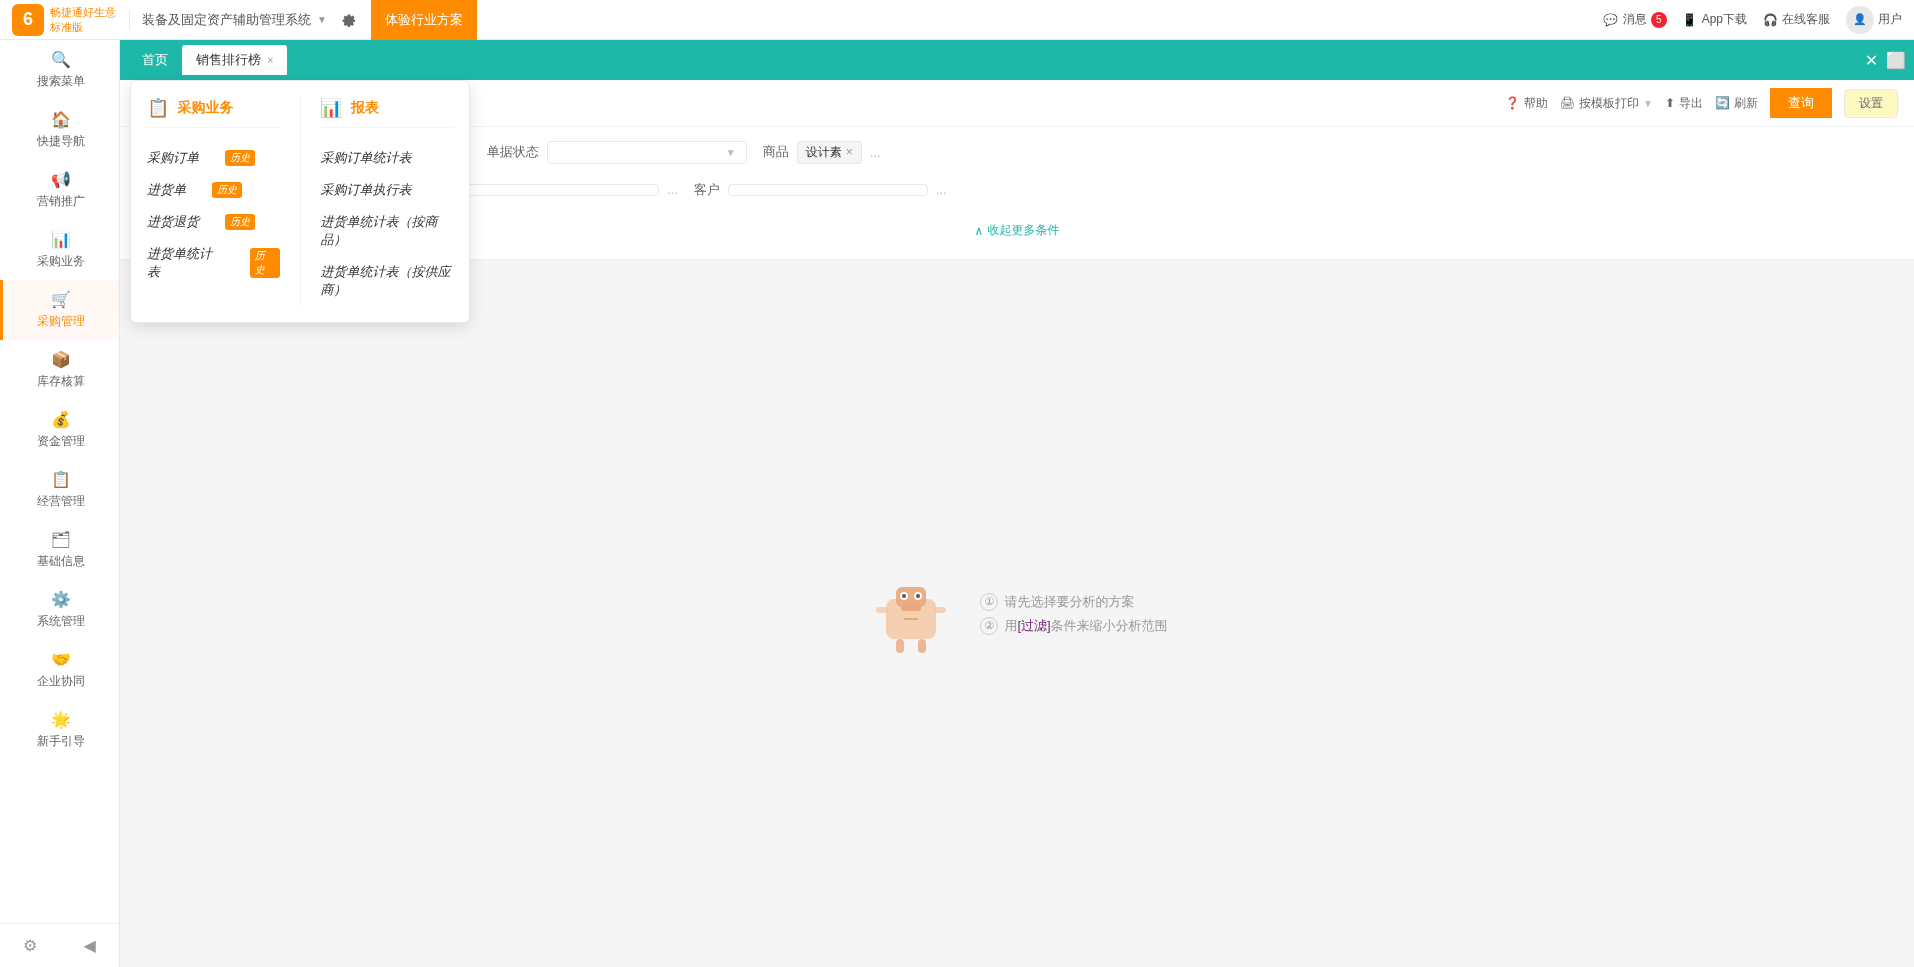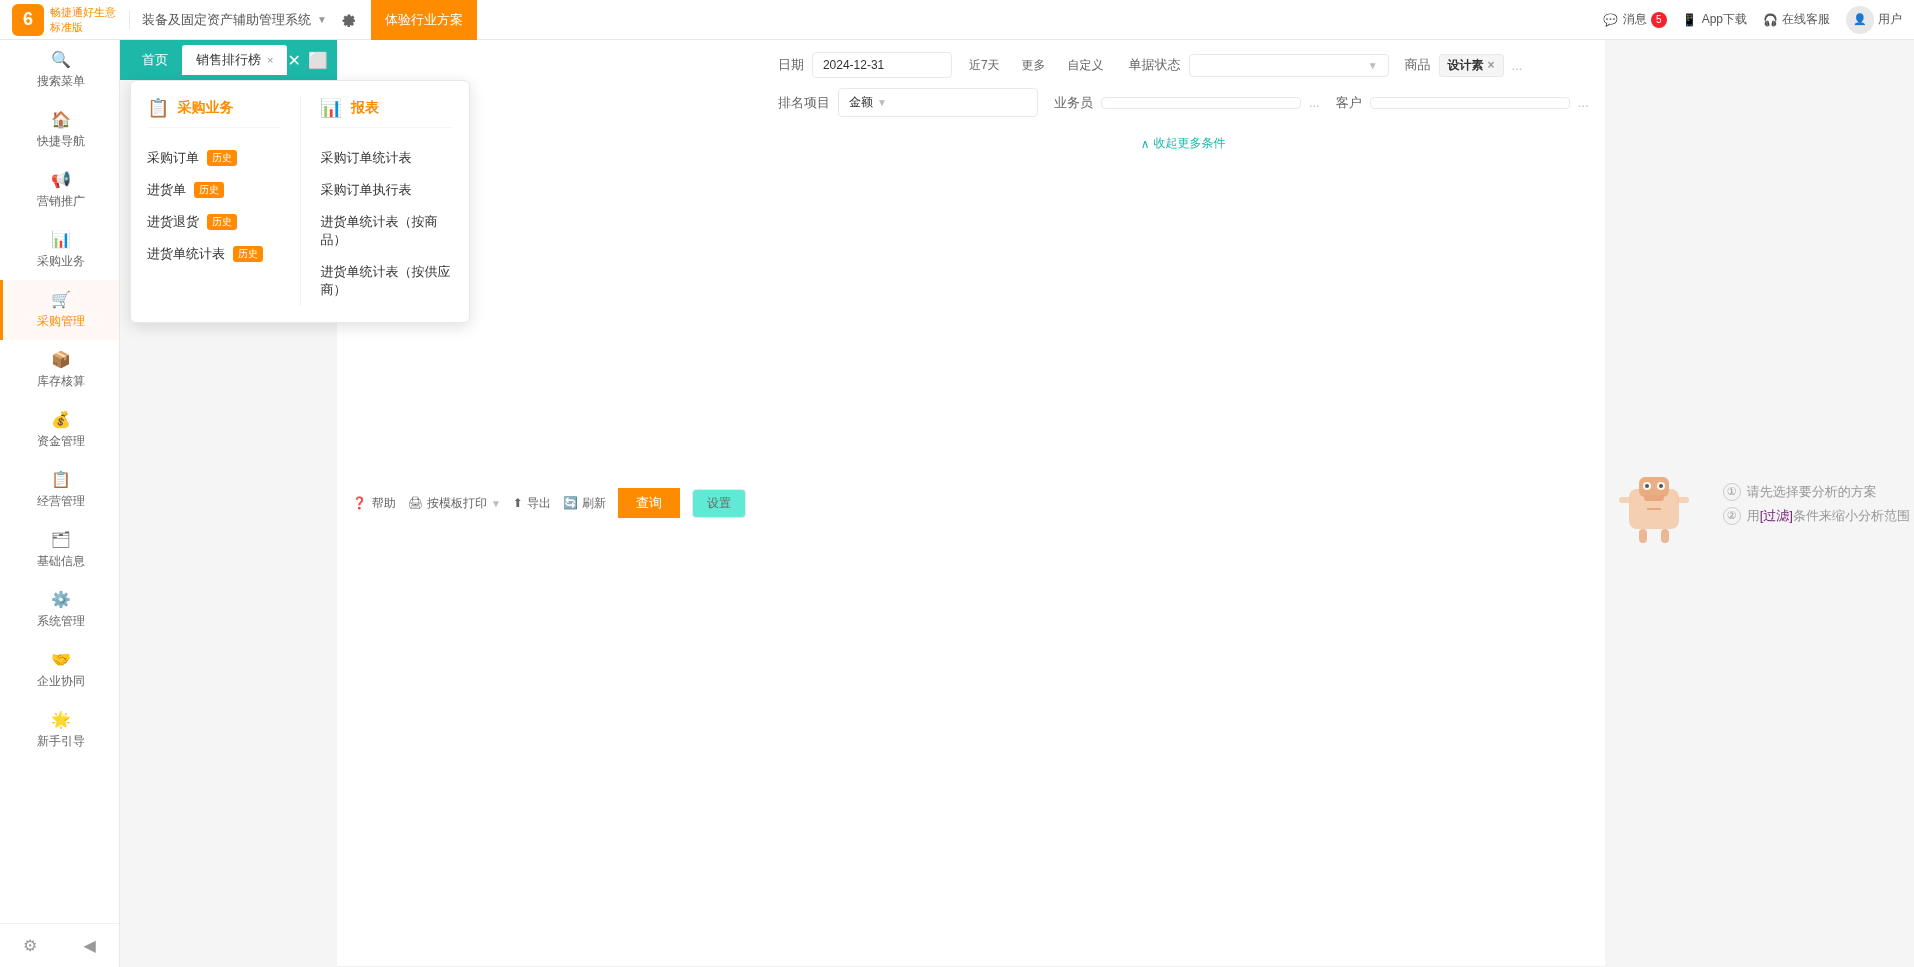--- a/index.html
+++ b/index.html
@@ -3,21 +3,21 @@
   <meta charset="utf-8">
   <style>
     * { margin: 0; padding: 0; box-sizing: border-box; }
     body { font-family: 'Microsoft YaHei', sans-serif; font-size: 13px; background: #f5f5f5; color: #333; overflow: hidden; }
 
     
     .app-container { display: flex; flex-direction: column; height: 967px; width: 1914px; }
     .top-bar { height: 40px; background: #fff; display: flex; align-items: center; padding: 0 12px; border-bottom: 1px solid #e8e8e8; flex-shrink: 0; }
     .main-area { display: flex; flex: 1; overflow: hidden; }
     .sidebar { width: 120px; background: #fff; border-right: 1px solid #e8e8e8; display: flex; flex-direction: column; flex-shrink: 0; }
-    .content-area { flex: 1; display: flex; flex-direction: row; overflow: hidden; position: relative; }
+    .content-area { flex: 1; display: flex; flex-direction: column; overflow: hidden; position: relative; }
 
     
     .top-bar-left { display: flex; align-items: center; gap: 8px; flex: 1; }
     .logo-area { display: flex; align-items: center; gap: 6px; width: 105px; }
     .logo-icon { width: 32px; height: 32px; background: #ff8c00; border-radius: 6px; display: flex; align-items: center; justify-content: center; color: white; font-size: 18px; font-weight: bold; }
     .logo-text { font-size: 11px; color: #ff8c00; line-height: 1.3; }
     .top-bar-divider { width: 1px; height: 20px; background: #e8e8e8; margin: 0 4px; }
     .system-title { color: #555; font-size: 13px; display: flex; align-items: center; gap: 6px; cursor: pointer; }
     .system-title .arrow { font-size: 10px; color: #999; }
     .settings-icon-btn { width: 28px; height: 28px; display: flex; align-items: center; justify-content: center; cursor: pointer; color: #666; }
@@ -40,48 +40,48 @@
     .sidebar-item { padding: 10px 0; display: flex; flex-direction: column; align-items: center; gap: 4px; cursor: pointer; color: #666; font-size: 12px; border-left: 3px solid transparent; }
     .sidebar-item.active { color: #ff8c00; background: #fff8f5; border-left-color: #ff8c00; }
     .sidebar-item .s-icon { font-size: 16px; }
     .sidebar-bottom { padding: 12px 0; display: flex; justify-content: space-around; border-top: 1px solid #f0f0f0; }
     .sidebar-bottom-btn { cursor: pointer; color: #999; font-size: 16px; }
 
     
     .content-toolbar { background: white; padding: 8px 16px; display: flex; align-items: center; justify-content: flex-end; gap: 12px; border-bottom: 1px solid #f0f0f0; flex-shrink: 0; }
     .toolbar-btn { display: flex; align-items: center; gap: 4px; color: #666; cursor: pointer; font-size: 12px; }
     .toolbar-btn-primary { background: #ff8c00; color: white; border: none; padding: 6px 18px; border-radius: 0; cursor: pointer; font-size: 13px; }
-    .toolbar-btn-outline { border: 1px solid #e8e8e8; color: #666; background: #5eead4; padding: 5px 14px; border-radius: 4px; cursor: pointer; font-size: 12px; }
+    .toolbar-btn-outline { border: 1px solid #e8e8e8; color: #666; background: #fef9c3; padding: 5px 14px; border-radius: 4px; cursor: pointer; font-size: 12px; }
 
     
     .filter-area { background: white; padding: 12px 16px; border-bottom: 1px solid #f0f0f0; flex-shrink: 0; }
     .filter-row { display: flex; align-items: center; gap: 16px; margin-bottom: 10px; flex-wrap: wrap; }
     .filter-item { display: flex; align-items: center; gap: 8px; }
     .filter-label { color: #666; font-size: 13px; white-space: nowrap; }
     .filter-input { border: 1px solid #e8e8e8; border-radius: 4px; padding: 5px 10px; font-size: 12px; color: #333; background: white; display: flex; align-items: center; gap: 4px; min-width: 140px; cursor: pointer; }
     .filter-input .arrow { color: #bbb; font-size: 10px; }
-    .filter-tag { display: inline-flex; align-items: center; gap: 4px; background: #f5f5f5; border: 1px solid #e8e8e8; border-radius: 3px; padding: 2px 8px; font-size: 12px; font-weight: bold; }
+    .filter-tag { display: inline-flex; align-items: center; gap: 4px; background: #f5f5f5; border: 1px solid #e8e8e8; border-radius: 3px; padding: 2px 8px; font-size: 12px; }
     .filter-tag .remove { color: #999; cursor: pointer; }
     .time-options { display: flex; gap: 4px; }
     .time-option { padding: 3px 8px; font-size: 12px; color: #666; cursor: pointer; border: 1px solid transparent; border-radius: 3px; }
     .filter-dots { color: #bbb; cursor: pointer; }
     .collapse-btn { display: flex; align-items: center; gap: 4px; color: #1db8a8; cursor: pointer; font-size: 12px; justify-content: center; padding: 8px 0; }
 
     
     .main-content { flex: 1; background: #f5f5f5; display: flex; align-items: center; justify-content: center; }
     .empty-text { color: #999; font-size: 13px; display: flex; flex-direction: column; gap: 6px; }
     .empty-row { display: flex; align-items: center; gap: 6px; }
     .empty-num { width: 18px; height: 18px; border-radius: 50%; border: 1px solid #ccc; display: flex; align-items: center; justify-content: center; font-size: 11px; color: #999; }
     .highlight { color: #701a75; }
     .dropdown-menu { position: fixed; top: 80px; left: 130px; width: 340px; background: white; border: 1px solid #e8e8e8; border-radius: 6px; box-shadow: 0 4px 16px rgba(0,0,0,0.12); z-index: 200; display: flex; padding: 16px; gap: 20px; }
     .menu-column { flex: 1; }
     .menu-col-title { display: flex; align-items: center; gap: 8px; font-size: 14px; font-weight: bold; color: #ff8c00; margin-bottom: 14px; padding-bottom: 8px; border-bottom: 1px solid #f5f5f5; }
     .menu-col-title .col-icon { font-size: 18px; }
     .menu-col-right .menu-col-title { color: #ff8c00; }
-    .menu-item { display: flex; align-items: center; gap: 8px; padding: 7px 0; cursor: pointer; color: #333; font-size: 13px; border-radius: 3px; }
+    .menu-item { display: flex; align-items: center; gap: 26px; padding: 7px 0; cursor: pointer; color: #333; font-size: 13px; border-radius: 3px; font-style: italic; }
     .menu-item-badge { background: #ff8c00; color: white; font-size: 10px; padding: 1px 5px; border-radius: 3px; }
 
     
     .icon-svg { width: 16px; height: 16px; }
 
     .col-divider { width: 1px; background: #f0f0f0; }
   </style>
 </head>
 <body>
 

